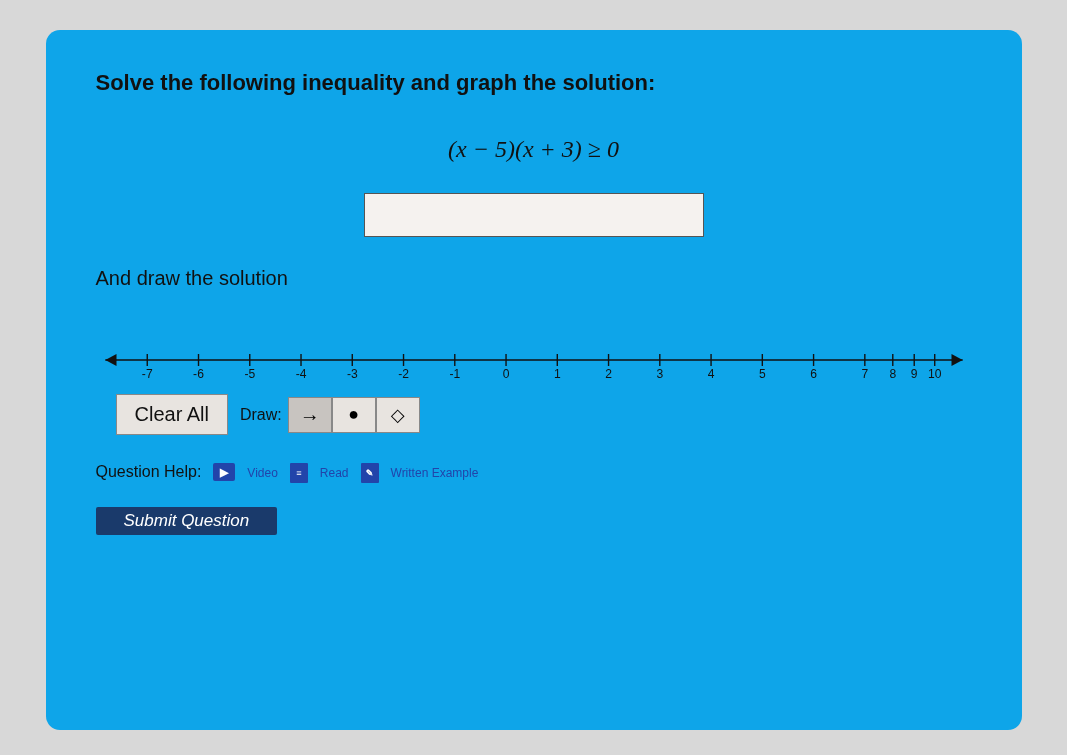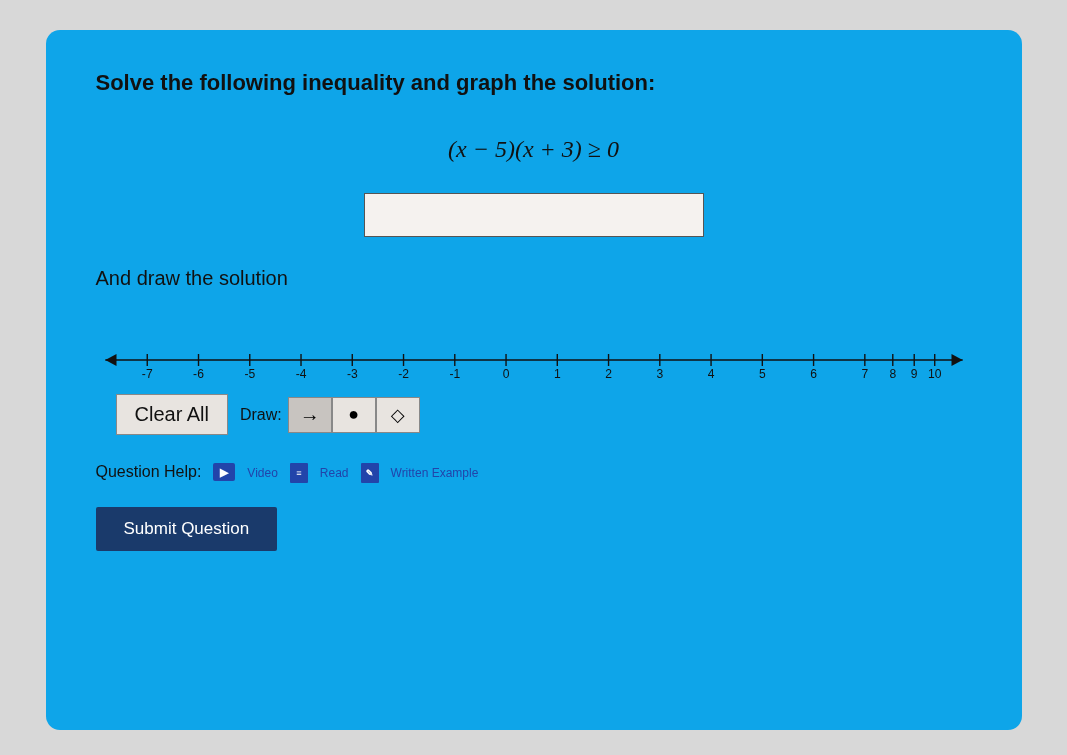--- a/index.html
+++ b/index.html
@@ -205,25 +205,26 @@
       justify-content: center;
       color: white;
       font-size: 9px;
       font-weight: bold;
     }
 
     .submit-btn {
       background: #1a3a6b;
       color: white;
       border: none;
-      padding: 12px 28px;
+      padding: 4px 28px;
       font-size: 17px;
       font-family: Arial, sans-serif;
       cursor: pointer;
       border-radius: 2px;
+      font-style: italic;
     }
   </style>
 </head>
 <body>
 
 <div class="page-container">
 
   <div class="problem-title">Solve the following inequality and graph the solution:</div>
 
   <div class="equation">(x − 5)(x + 3) ≥ 0</div>

